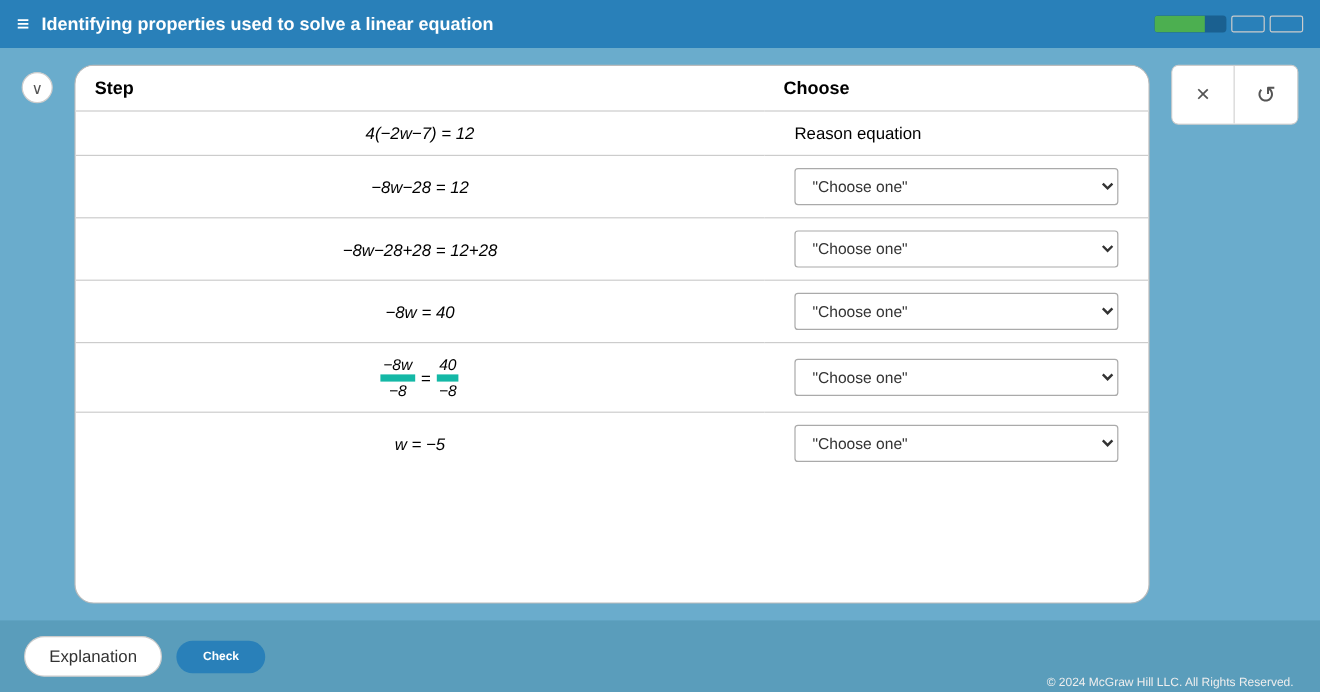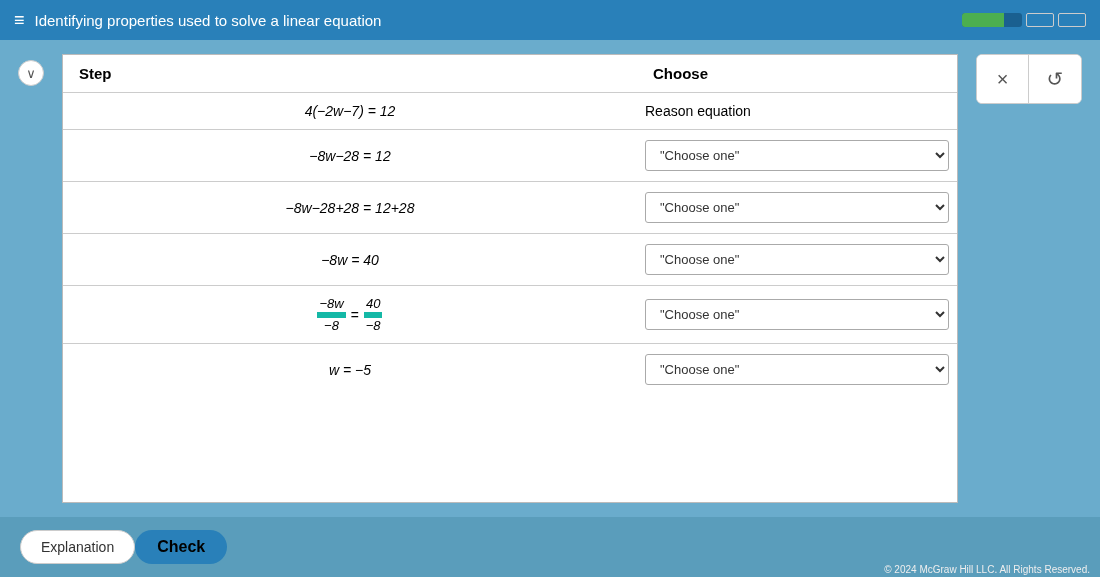--- a/index.html
+++ b/index.html
@@ -22,21 +22,21 @@
       height: 40px;
       gap: 10px;
     }
     .header-menu-icon {
       font-size: 18px;
       cursor: pointer;
       color: white;
     }
     .header-title {
       font-size: 15px;
-      font-weight: normal;
+      font-weight: bold;
       color: white;
     }
     .header-progress {
       margin-left: auto;
       display: flex;
       gap: 6px;
       align-items: center;
     }
     .progress-bar-container {
       width: 60px;
@@ -84,21 +84,21 @@
       font-size: 13px;
       color: #555;
       flex-shrink: 0;
       margin-top: 6px;
     }
 
     
     .table-wrapper {
       flex: 1;
       background: white;
-      border-radius: 0;
+      border-radius: 16px;
       overflow: hidden;
       border: 1px solid #bbb;
     }
     table {
       width: 100%;
       border-collapse: collapse;
     }
     thead th {
       background: white;
       text-align: left;
@@ -107,21 +107,21 @@
       font-weight: bold;
       border-bottom: 1.5px solid #ccc;
     }
     tbody tr {
       border-bottom: 1px solid #ccc;
     }
     tbody tr:last-child {
       border-bottom: none;
     }
     tbody td {
-      padding: 10px 8px;
+      padding: 10px 25px;
       font-size: 14px;
       vertical-align: middle;
     }
     .step-cell {
       text-align: center;
       font-size: 14px;
       min-width: 200px;
       font-style: italic;
     }
     .reason-cell {
@@ -199,44 +199,45 @@
     .bottom-bar {
       position: absolute;
       bottom: 0;
       left: 0;
       width: 100%;
       height: 60px;
       background: #5a9dbb;
       display: flex;
       align-items: center;
       padding: 0 20px;
+      gap: 12px;
     }
     .btn-explanation {
       background: white;
       border: 1.5px solid #ccc;
       border-radius: 20px;
       padding: 8px 20px;
       font-size: 14px;
       cursor: pointer;
       color: #333;
     }
     .btn-check {
       background: #2980b9;
       border: none;
       border-radius: 20px;
       padding: 8px 22px;
-      font-size: 16px;
-      cursor: pointer;
-      color: #000000;
+      font-size: 10px;
+      cursor: pointer;
+      color: #ffffff;
       font-weight: bold;
     }
     .copyright {
       position: absolute;
       bottom: 2px;
-      right: 10px;
+      right: 22px;
       font-size: 10px;
       color: #eee;
     }
   </style>
 </head>
 <body>
 
 <div class="header">
   <span class="header-menu-icon">≡</span>
   <span class="header-title">Identifying properties used to solve a linear equation</span>

